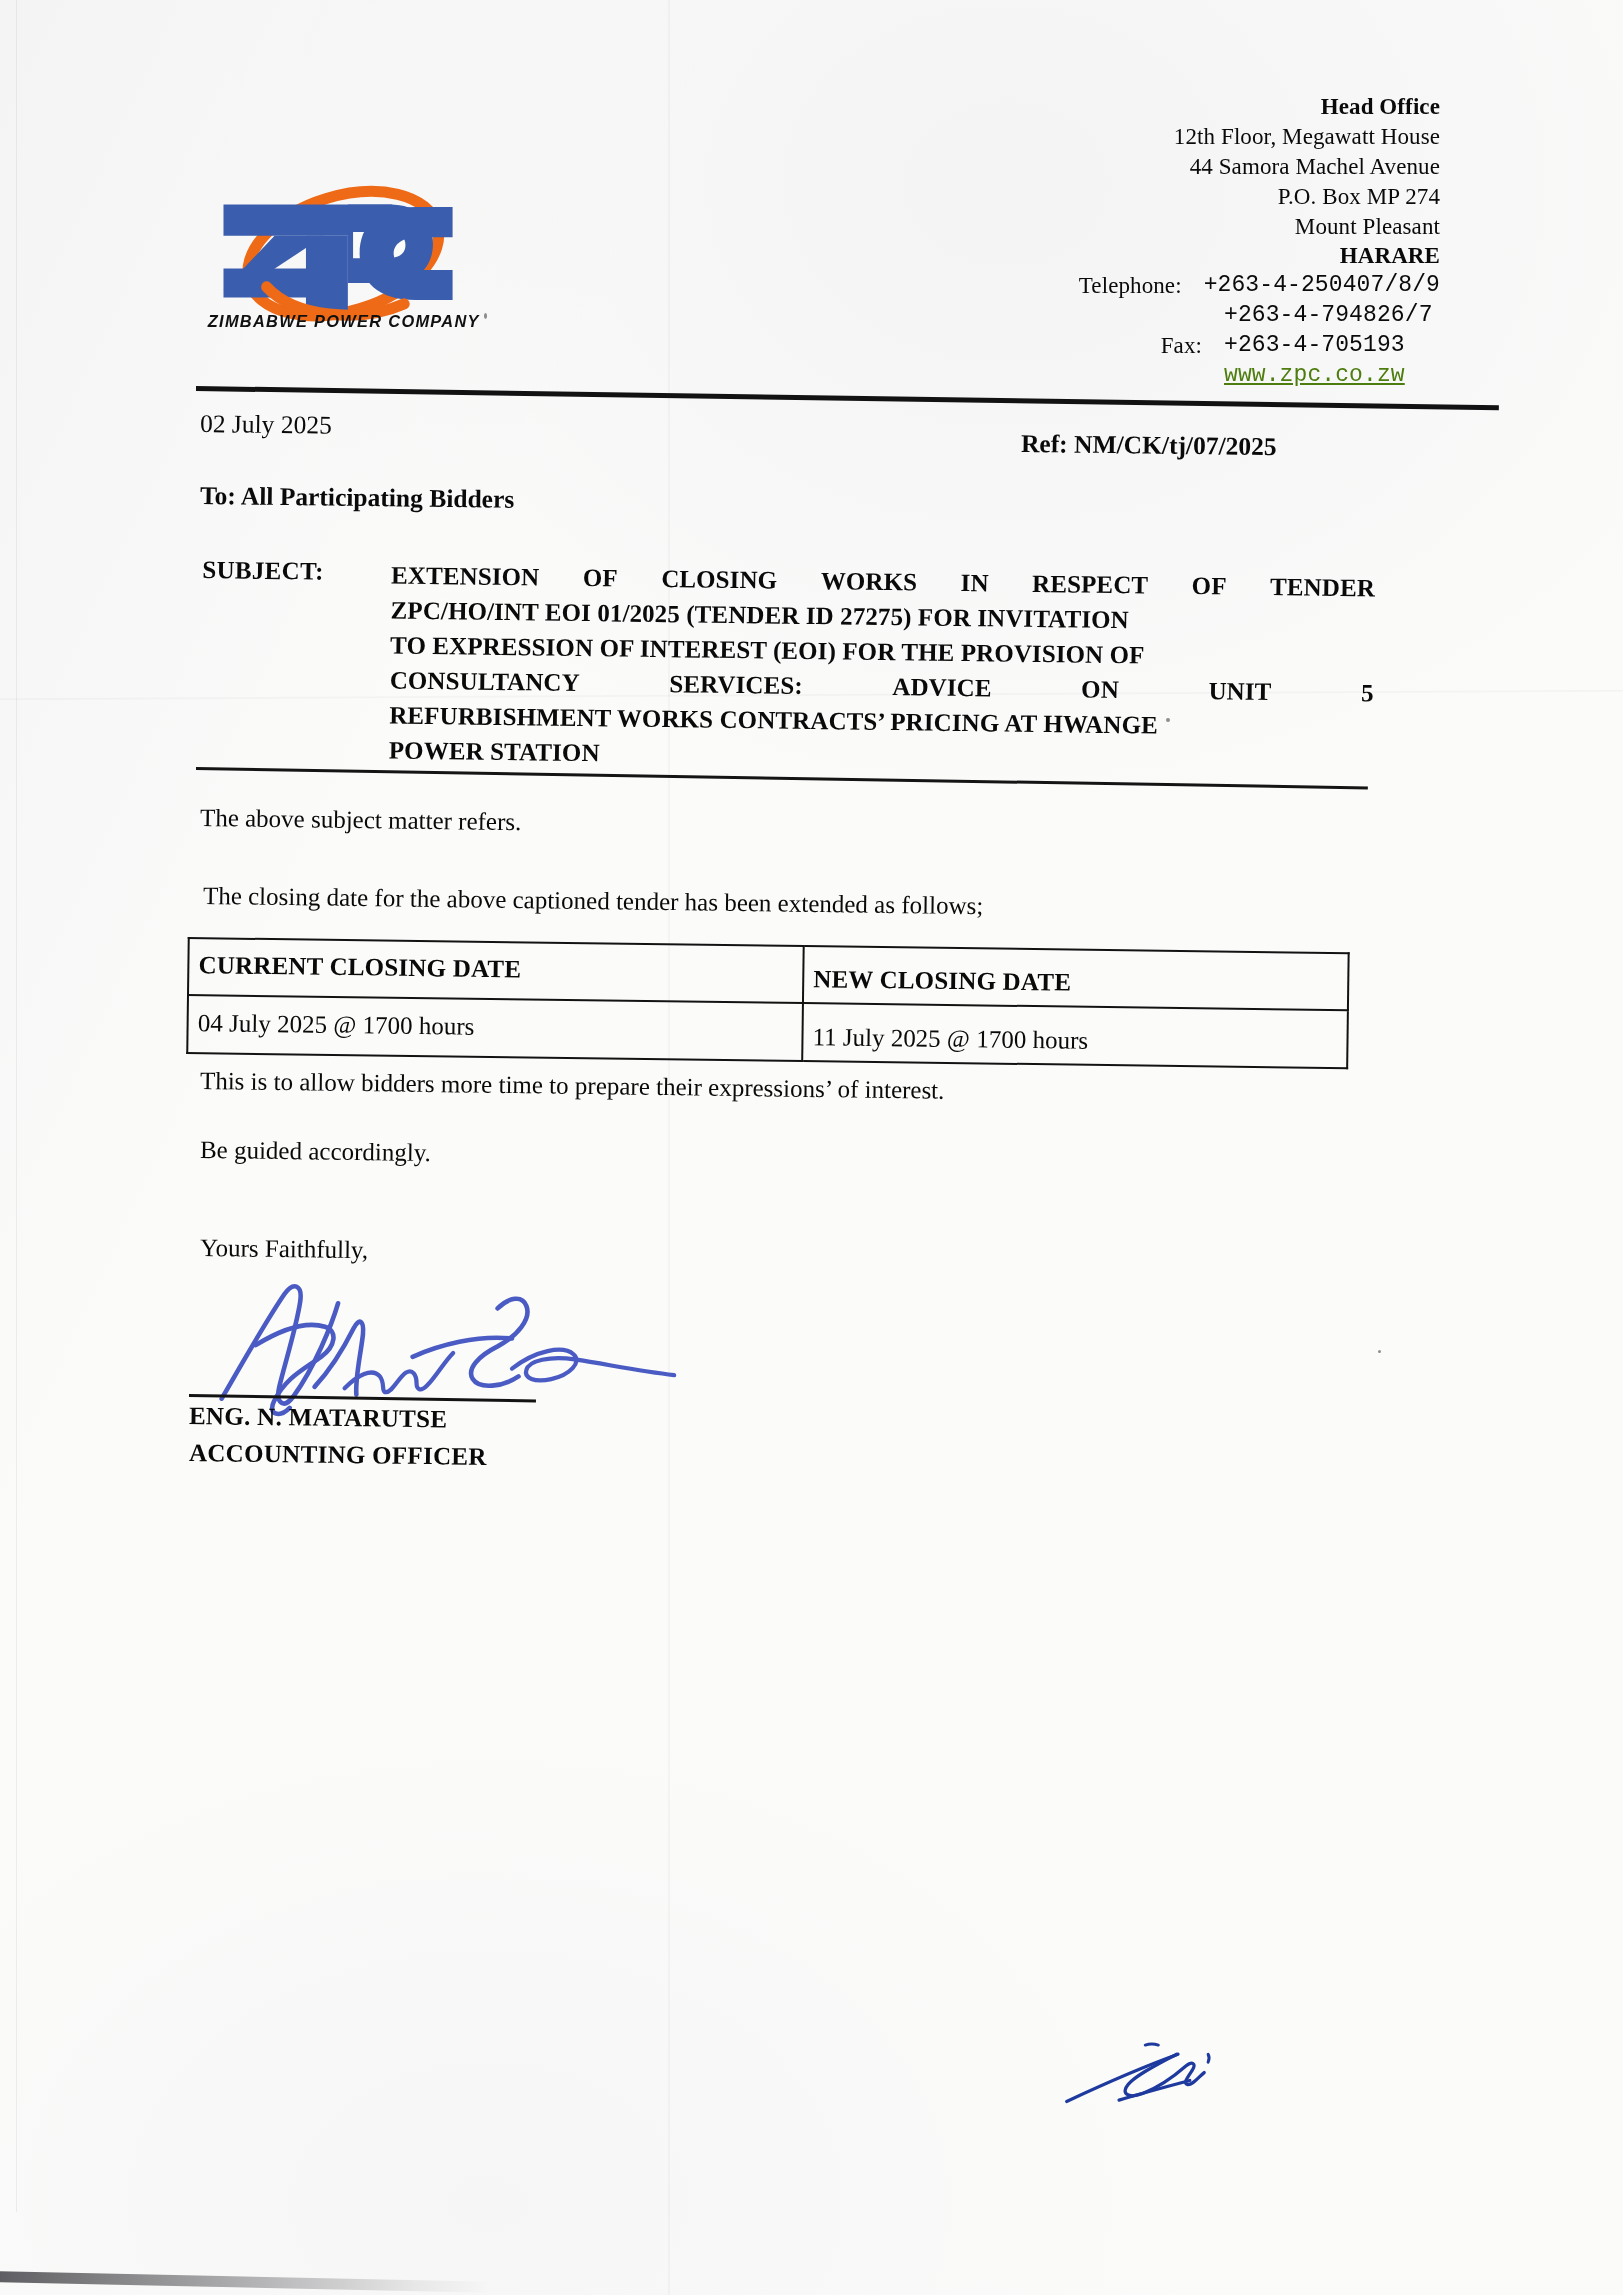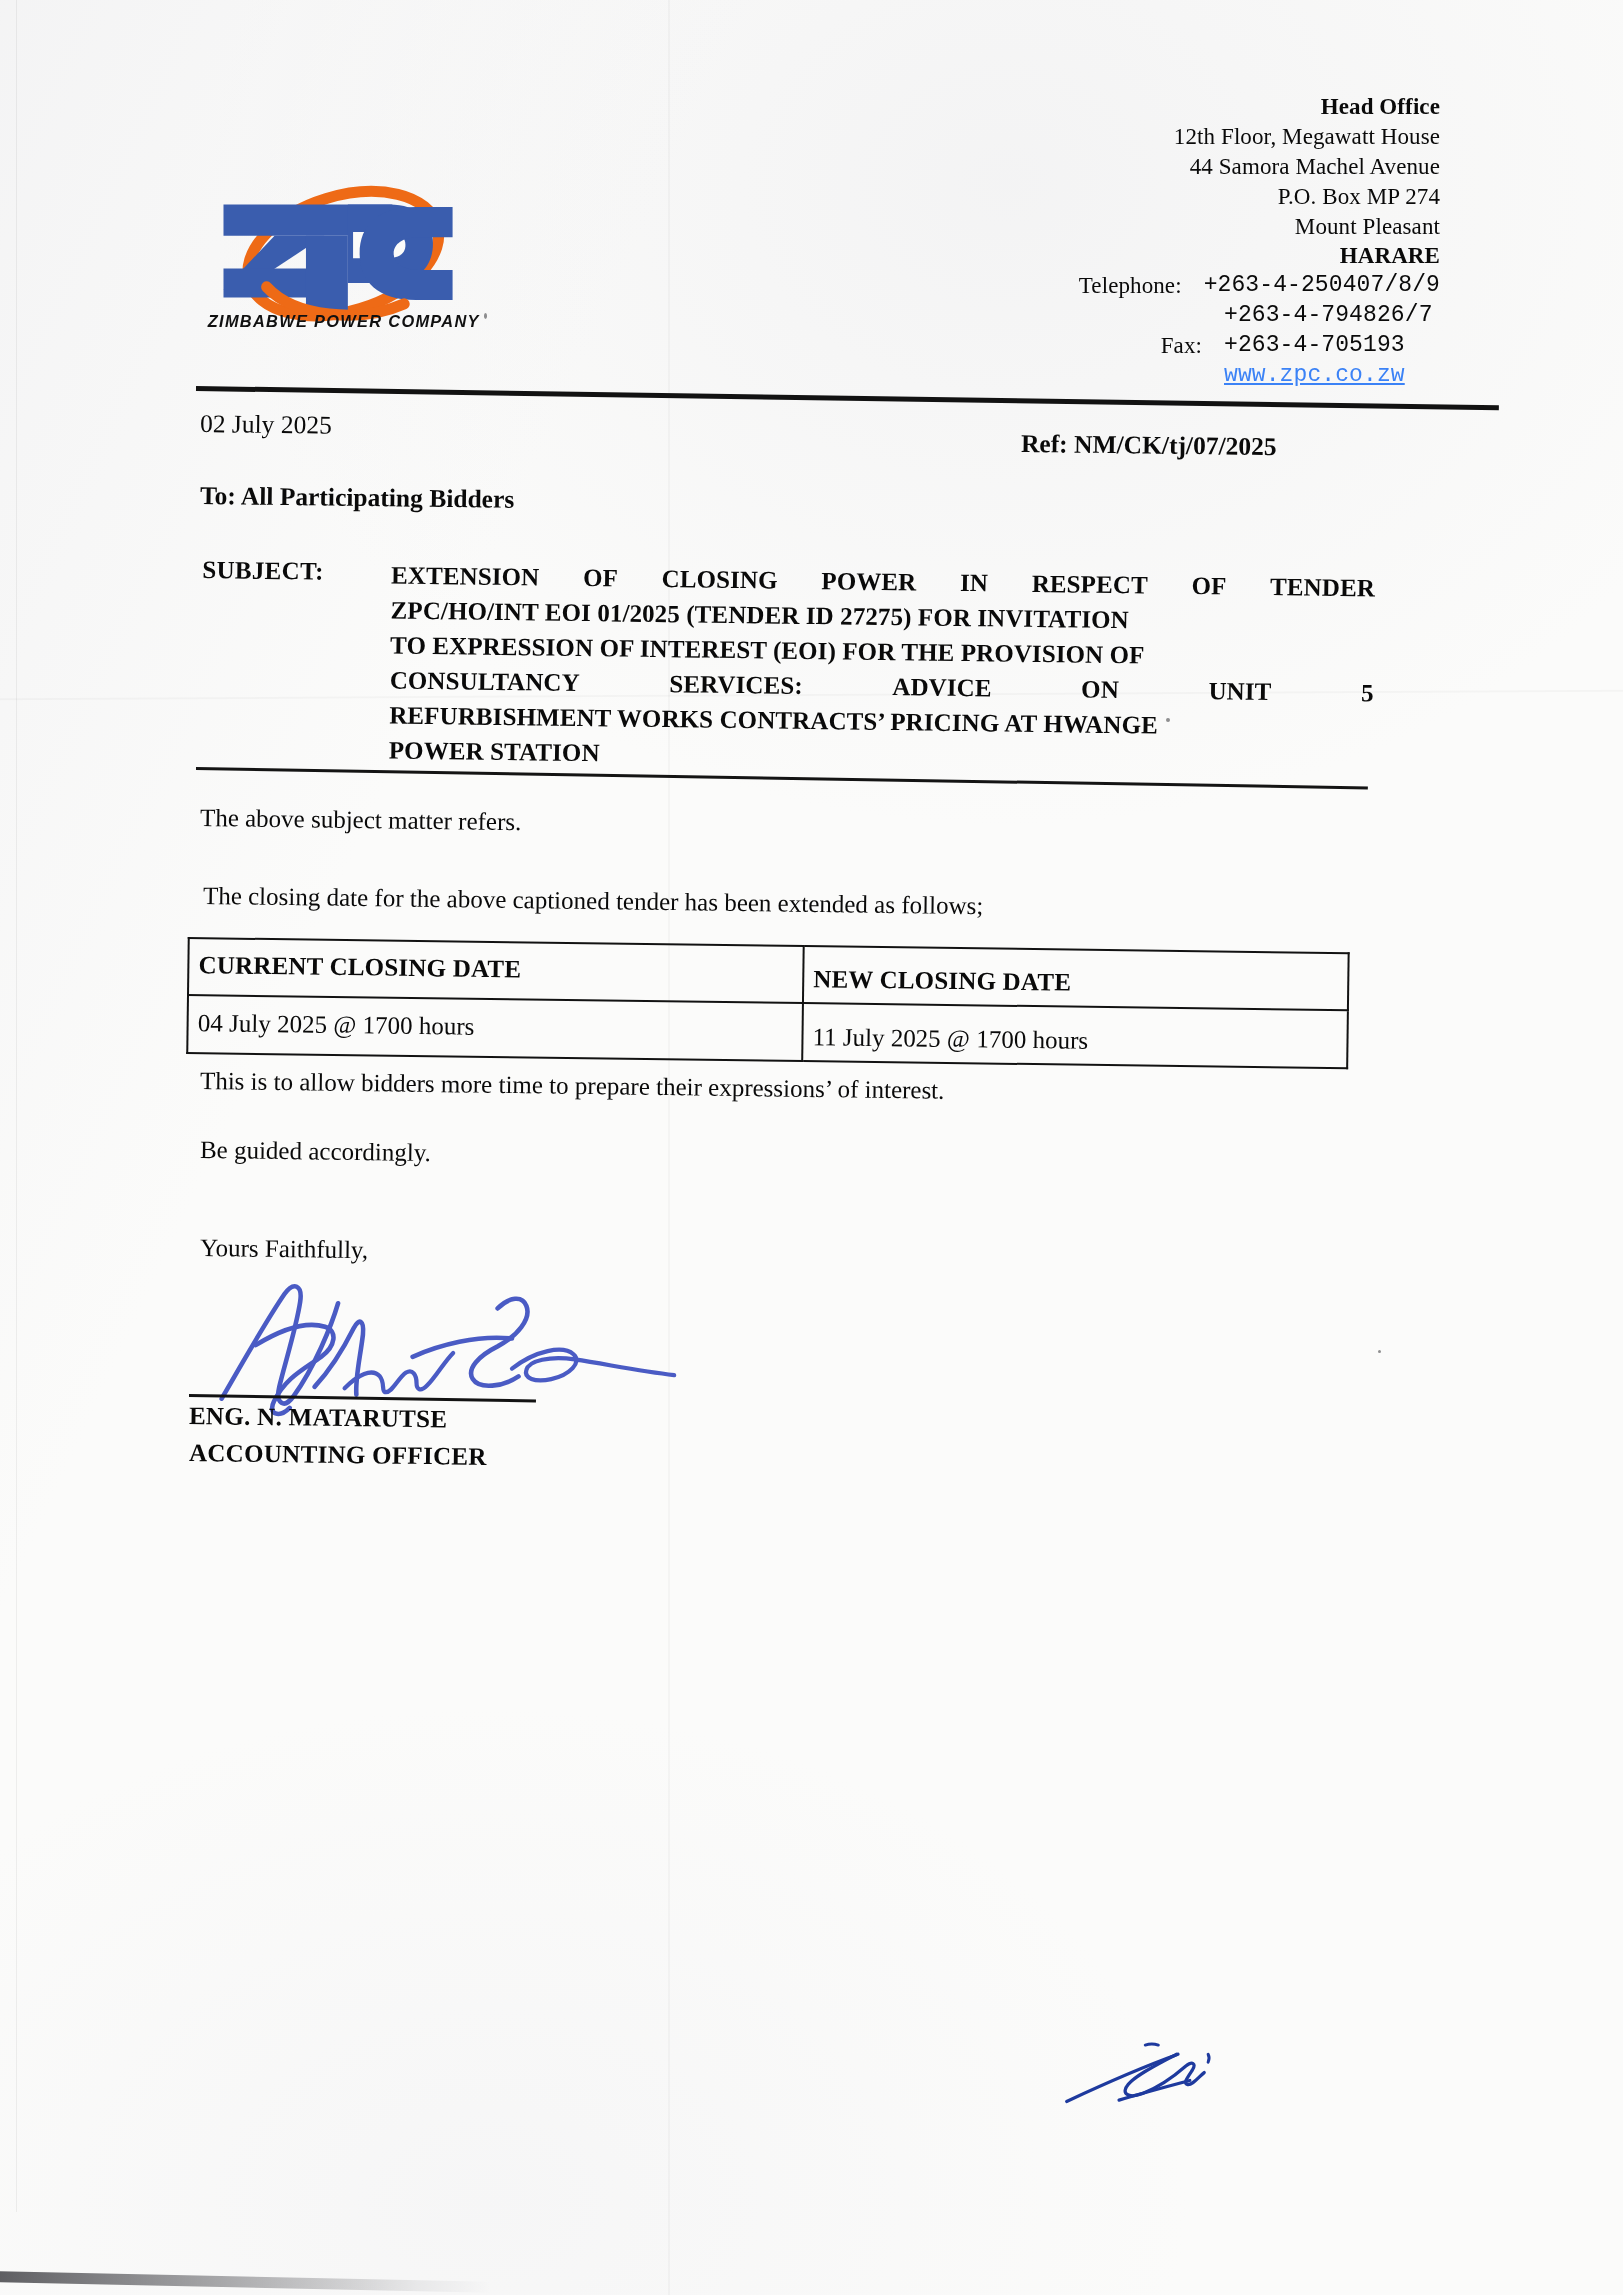--- a/index.html
+++ b/index.html
@@ -74,21 +74,21 @@
   .addr-line.bold { font-weight: bold; }
   .addr-grid {
     display: grid;
     grid-template-columns: 1fr auto;
     column-gap: 22px;
     justify-items: end;
   }
   .addr-label { white-space: nowrap; }
   .addr-value { white-space: nowrap; min-width: 216px; text-align: left; font-family: Liberation Mono, monospace; }
   .addr-url {
-    color: #3b82f6;
+    color: #4d7c0f;
     text-decoration: underline;
     white-space: nowrap;
   }
 
   .rule-head {
     position: absolute;
     left: 196px;
     top: 386px;
     width: 1303px;
     height: 4.6px;
@@ -334,21 +334,21 @@
   <div class="ref-line">Ref: NM/CK/tj/07/2025</div>
   <div class="to-line">To: All Participating Bidders</div>
 
   <div class="subject-wrap">
     <div class="subject-label">SUBJECT:</div>
     <div class="subject-body">
       <div class="sline justify">
         <span>EXTENSION</span>
         <span>OF</span>
         <span>CLOSING</span>
-        <span>POWER</span>
+        <span>WORKS</span>
         <span>IN</span>
         <span>RESPECT</span>
         <span>OF</span>
         <span>TENDER</span>
       </div>
       <div class="sline last">
         <span>ZPC/HO/INT EOI 01/2025 (TENDER ID 27275) FOR INVITATION</span>
       </div>
       <div class="sline last">
         <span>TO EXPRESSION OF INTEREST (EOI) FOR THE PROVISION OF</span>

